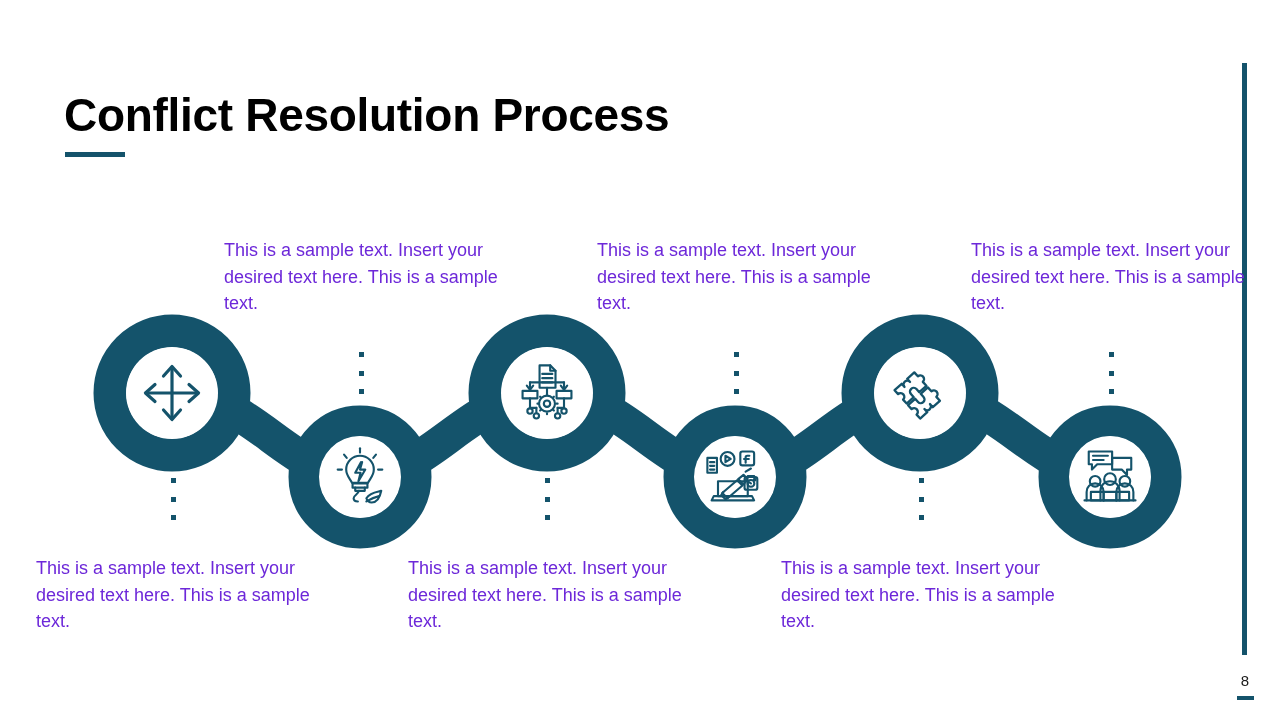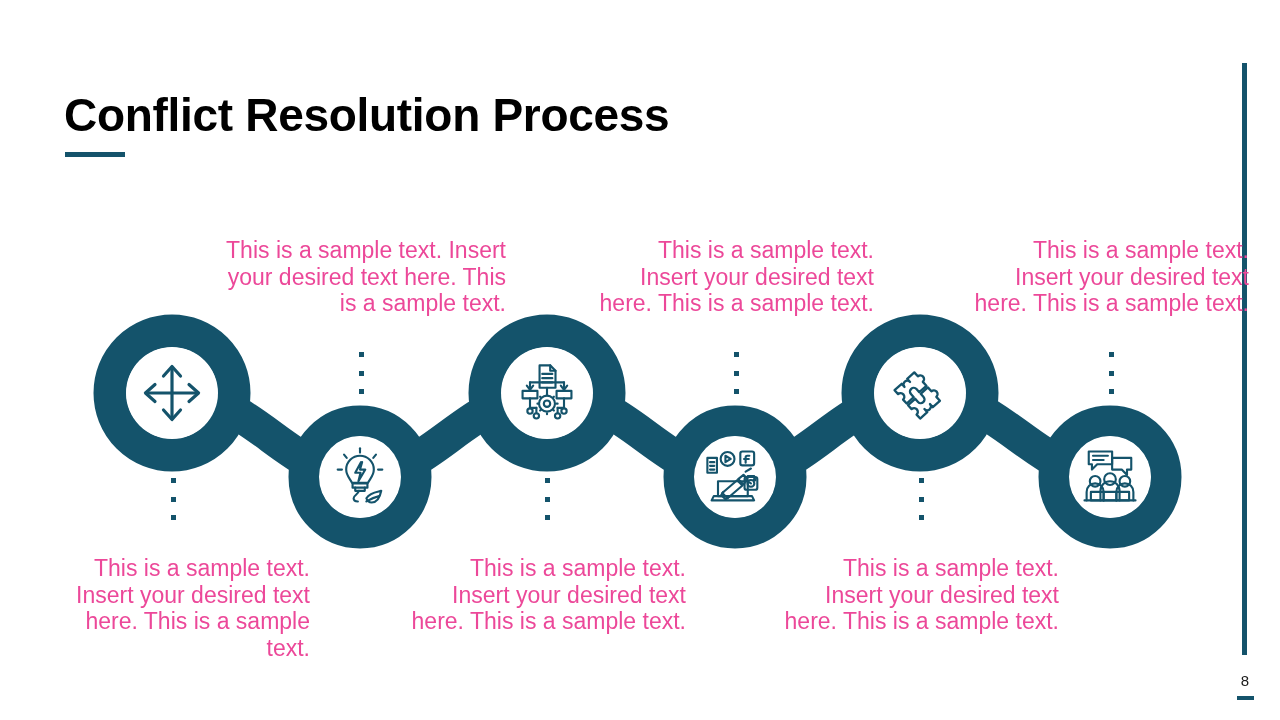--- a/index.html
+++ b/index.html
@@ -101,24 +101,24 @@
   .dots i {
     display: block;
     width: 5px;
     height: 5px;
     background: #14536B;
   }
 
   
   .caption {
     position: absolute;
-    font-size: 23px;
+    font-size: 18px;
     line-height: 26.5px;
-    color: #ec4899;
-    text-align: right;
+    color: #6d28d9;
+    text-align: left;
   }
 </style>
 </head>
 <body>
 
 <div id="slide">
 
   <div id="title">Conflict Resolution Process</div>
   <div id="title-rule"></div>
 

